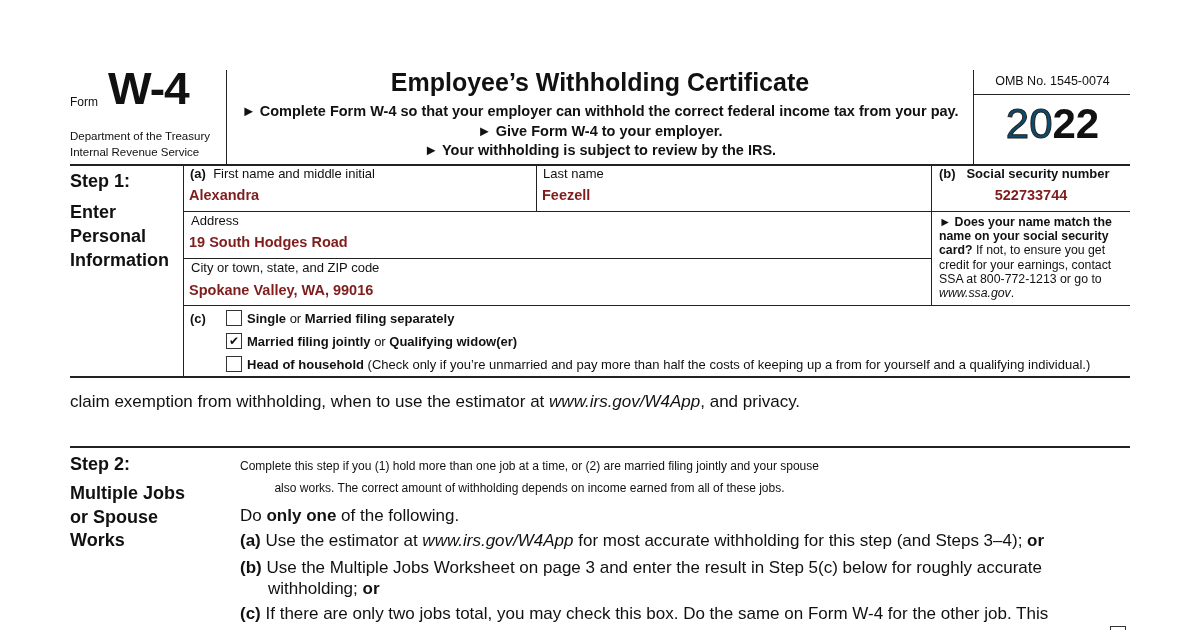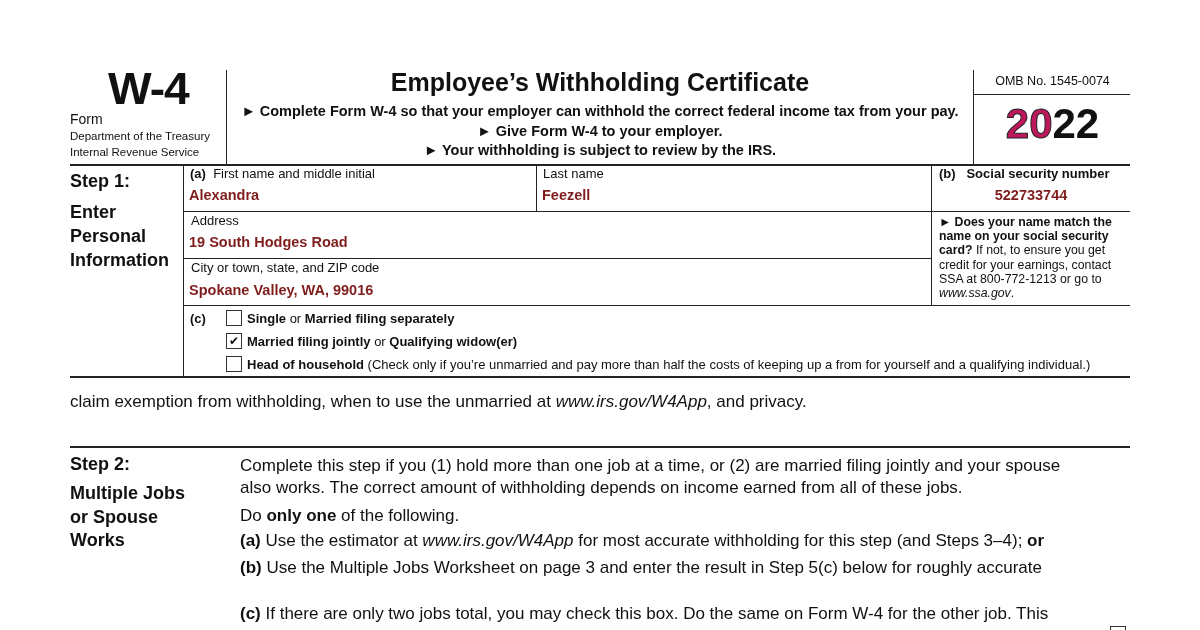--- a/index.html
+++ b/index.html
@@ -10,36 +10,36 @@
   .b { font-weight:bold; }
   .i { font-style:italic; }
   .fill { color:#7f1d1d; font-weight:bold; font-size:14.5px; }
   .lbl { font-size:13px; }
   .chk { position:absolute; width:14px; height:14px; border:1px solid #333; background:#fff; font-size:12px; line-height:14px; text-align:center; }
 </style>
 </head>
 <body>
 
 <div>
-  <span class="abs" style="left:70px;top:95px;font-size:14px;margin-top:16px;">Form</span>
+  <span class="abs" style="left:70px;top:95px;font-size:12px;">Form</span>
   <span class="abs b" style="left:108px;top:64px;font-size:44px;letter-spacing:-1px;transform:scaleX(1.05);transform-origin:left;">W-4</span>
   <span class="abs" style="left:70px;top:130px;font-size:11.5px;">Department of the Treasury</span>
   <span class="abs" style="left:70px;top:146px;font-size:11.5px;">Internal Revenue Service</span>
   <div class="vline" style="left:226px;top:70px;height:95px;"></div>
 
   <div class="abs b" style="left:228px;top:68px;width:744px;text-align:center;font-size:25px;">Employee’s Withholding Certificate</div>
   <div class="abs b" style="left:228px;top:103px;width:744px;text-align:center;font-size:14.5px;">► Complete Form W-4 so that your employer can withhold the correct federal income tax from your pay.</div>
   <div class="abs b" style="left:228px;top:123px;width:744px;text-align:center;font-size:14.5px;">► Give Form W-4 to your employer.</div>
   <div class="abs b" style="left:228px;top:142px;width:744px;text-align:center;font-size:14.5px;">► Your withholding is subject to review by the IRS.</div>
 
   <div class="vline" style="left:973px;top:70px;height:95px;"></div>
   <div class="abs" style="left:975px;top:74px;width:155px;text-align:center;font-size:12.5px;">OMB No. 1545-0074</div>
   <div class="hline" style="left:974px;top:94px;width:156px;"></div>
   <div class="abs" style="left:975px;top:100px;width:155px;text-align:center;font-size:42px;font-weight:bold;">
-    <span style="color:#be185d;-webkit-text-stroke:1px #222;font-weight:bold;">20</span><span>22</span>
+    <span style="color:#0c4a6e;-webkit-text-stroke:1px #222;font-weight:normal;">20</span><span>22</span>
   </div>
 </div>
 
 <div class="hline" style="left:70px;top:164px;width:1060px;height:2px;"></div>
 
 <div>
   <div class="abs b" style="left:70px;top:171px;font-size:18px;">Step 1:</div>
   <div class="abs b" style="left:70px;top:200px;font-size:18px;line-height:24px;">
     <div>Enter</div>
     <div>Personal</div>
@@ -93,44 +93,45 @@
   </div>
   <div>
     <div class="chk" style="left:226px;top:356px;"></div>
     <div class="abs lbl" style="left:247px;top:357px;white-space:nowrap;"><span class="b">Head of household</span><span> (Check only if you’re unmarried and pay more than half the costs of keeping up a from for yourself and a qualifying individual.)</span></div>
   </div>
 </div>
 
 <div class="hline" style="left:70px;top:376px;width:1060px;height:2px;"></div>
 
 <div class="abs" style="left:70px;top:391px;width:1065px;font-size:17px;line-height:21px;">
-  <div><span>claim exemption from withholding, when to use the unmarried at </span><span class="i">www.irs.gov/W4App</span><span>, and privacy.</span></div>
+  <div><span>claim exemption from withholding, when to use the estimator at </span><span class="i">www.irs.gov/W4App</span><span>, and privacy.</span></div>
 </div>
 
 <div class="hline" style="left:70px;top:446px;width:1060px;height:2px;"></div>
 
 <div>
   <div class="abs b" style="left:70px;top:454px;font-size:18px;">Step 2:</div>
   <div class="abs b" style="left:70px;top:482px;font-size:18px;line-height:23.5px;">
     <div>Multiple Jobs</div>
     <div>or Spouse</div>
     <div>Works</div>
   </div>
 
-  <div class="abs" style="left:240px;top:455px;font-size:17px;line-height:22px;white-space:nowrap;">
+  <div class="abs" style="left:240px;top:455px;font-size:12px;line-height:22px;white-space:nowrap;text-align:center;">
     <div>Complete this step if you (1) hold more than one job at a time, or (2) are married filing jointly and your spouse</div>
     <div>also works. The correct amount of withholding depends on income earned from all of these jobs.</div>
   </div>
   <div class="abs" style="left:240px;top:506px;font-size:17px;"><span>Do </span><span class="b">only one</span><span> of the following.</span></div>
 
   <div class="abs" style="left:240px;top:531px;font-size:17px;white-space:nowrap;">
     <span class="b">(a)</span>&nbsp;<span>Use the estimator at </span><span class="i">www.irs.gov/W4App</span><span> for most accurate withholding for this step (and Steps 3–4); </span><span class="b">or</span>
   </div>
 
   <div class="abs" style="left:240px;top:557px;font-size:17px;line-height:21px;white-space:nowrap;">
     <div><span class="b">(b)</span>&nbsp;<span>Use the Multiple Jobs Worksheet on page 3 and enter the result in Step 5(c) below for roughly accurate</span></div>
+    <div style="padding-left:28px;"><span>withholding; </span><span class="b">or</span></div>
   </div>
 
   <div class="abs" style="left:240px;top:604px;font-size:17px;white-space:nowrap;">
     <span class="b">(c)</span>&nbsp;<span>If there are only two jobs total, you may check this box. Do the same on Form W-4 for the other job. This</span>
   </div>
   <div class="chk" style="left:1110px;top:626px;"></div>
 </div>
 
 </body></html>

